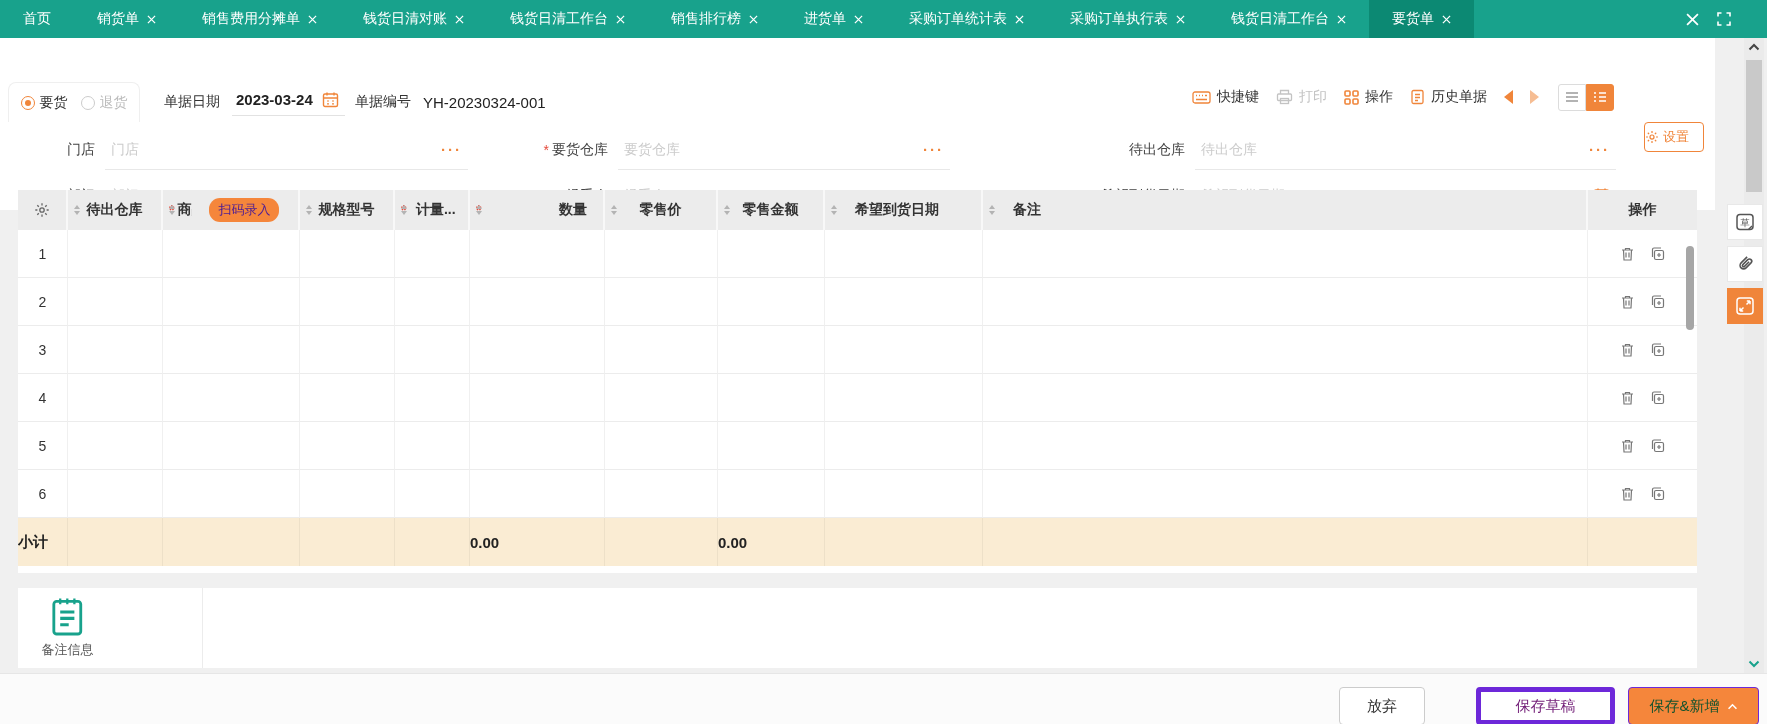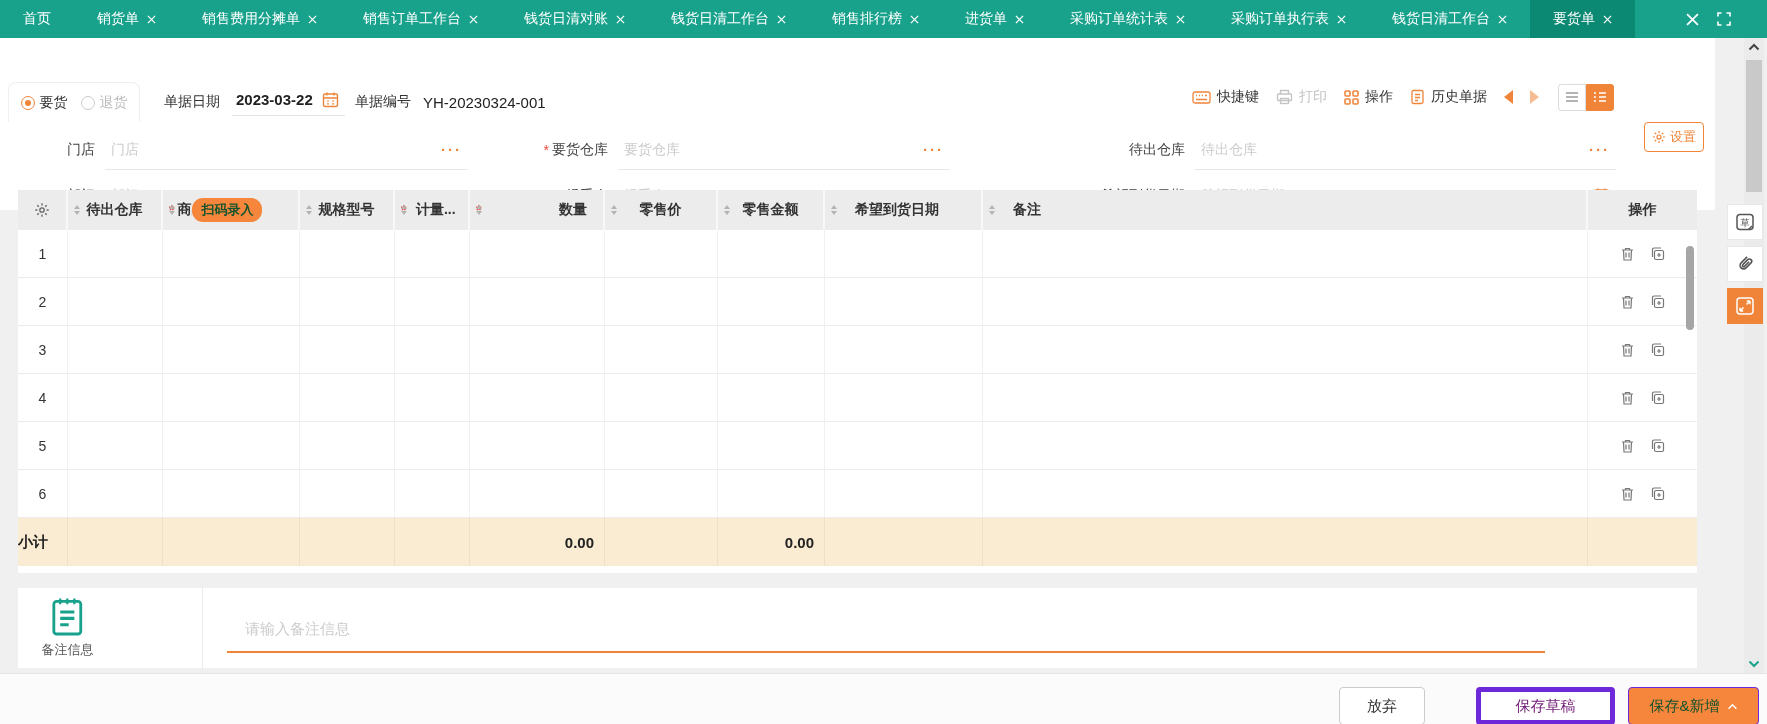--- a/index.html
+++ b/index.html
@@ -42,44 +42,44 @@
   .vt.active{background:#f0853a;border-color:#f0853a;border-radius:0 3px 3px 0}
 
   .flabelblk{position:absolute;height:40px;display:flex;align-items:center;justify-content:flex-end;color:#444;white-space:nowrap}
   .ffield{position:absolute;height:40px;border-bottom:1px solid #e8e8e8;display:flex;align-items:center;padding:0 6px;cursor:text}
   .placeholder{color:#ccc;flex:1;white-space:nowrap;overflow:hidden}
   .suffix-dots{color:#f0853a;font-weight:bold;font-size:15px;letter-spacing:2px;cursor:pointer}
   .req{color:#e5493b;margin-right:3px}
   .row1{top:92px}.row2{top:138px}
   .lb1{left:0;width:95px}.lb2{left:486px;width:122px}.lb3{left:1053px;width:132px}
   .fd1{left:105px;width:363px}.fd2{left:618px;width:332px}.fd3{left:1195px;width:421px}
-  .settings-btn{position:absolute;left:1644px;top:84px;width:60px;height:30px;border:1px solid #f0853a;border-radius:4px;background:#fff;color:#f0853a;font-size:13px;display:flex;align-items:center;justify-content:center;gap:4px;cursor:pointer;z-index:3}
+  .settings-btn{position:absolute;left:1644px;top:84px;width:60px;height:30px;border:1px solid #f0853a;border-radius:4px;background:#fff;color:#f0853a;font-size:13px;display:flex;align-items:center;justify-content:flex-start;gap:4px;cursor:pointer;z-index:3}
 
   
   .table-card{position:absolute;left:18px;top:190px;width:1679px;height:383px;background:#fff;overflow:hidden;z-index:1}
   table.grid{table-layout:fixed;border-collapse:separate;border-spacing:0;width:1679px}
   .grid th{height:40px;background:#ececec;border-right:2px solid #f8f8f8;font-weight:bold;color:#333;font-size:14px;padding:0}
   .grid th:last-child{border-right:none}
   .th-in{position:relative;display:flex;align-items:center;height:100%;padding:0 6px}
   .th-label{flex:1;text-align:center;white-space:nowrap;overflow:hidden}
   .al-r .th-label{text-align:right;padding-right:10px}
   .al-l .th-label{text-align:left;padding-left:24px}
   .th-label.clip{flex:none;width:15px;overflow:hidden;text-align:left;padding:0}
   .sorter{position:absolute;left:6px;display:flex;flex-direction:column;gap:2px;cursor:pointer}
   .s-up{width:0;height:0;border-left:3.5px solid transparent;border-right:3.5px solid transparent;border-bottom:4.5px solid #b3b3b3}
   .s-down{width:0;height:0;border-left:3.5px solid transparent;border-right:3.5px solid transparent;border-top:4.5px solid #b3b3b3}
-  .scan-badge{background:#f5863b;color:#14532d;font-size:13px;font-weight:bold;padding:3px 9px;border-radius:11px;white-space:nowrap;cursor:pointer;margin-left:0}
+  .scan-badge{background:#f5863b;color:#4c1d95;font-size:13px;font-weight:normal;padding:3px 9px;border-radius:11px;white-space:nowrap;cursor:pointer;margin-left:17px}
   .grid td{height:48px;background:#fff;border-bottom:1px solid #ececec;border-right:1px solid #f0f0f0;padding:0}
   .grid td:last-child{border-right:none}
   .c-num{text-align:center;color:#333}
   .c-act{text-align:center}
   .act-ic{display:inline-flex;margin:0 7px;cursor:pointer;vertical-align:middle}
   .grid tfoot td{background:#faecd3;border-bottom:none;border-right:1px solid rgba(0,0,0,0.05);height:48px;font-weight:bold;font-size:15px;color:#222}
   .sub-label{padding-left:22px;font-weight:bold}
-  .sub-num{text-align:right;padding-right:10px!important}
+  .sub-num{padding-right:10px!important}
   .tscroll-thumb{position:absolute;right:3px;top:56px;width:8px;height:84px;background:#a6a6a6;border-radius:4px;cursor:pointer}
 
   
   .footer-card{position:absolute;left:18px;top:588px;width:1679px;height:80px;background:#fff;z-index:1}
   .note-left{position:absolute;left:0;top:0;width:185px;height:80px;border-right:1px solid #ececec;display:flex;flex-direction:column;align-items:center;justify-content:center;gap:4px;padding-right:85px}
   .note-left .nl-label{font-size:13px;color:#555;white-space:nowrap}
   .note-input{position:absolute;left:209px;right:152px;bottom:15px;border-bottom:2px solid #f0853a;padding:0 18px 12px;font-size:15px;color:#ccc;cursor:text}
 
   
   .bottom-bar{position:absolute;left:0;top:673px;width:1767px;height:51px;background:#fbfbfb;border-top:1px solid #e6e6e6;z-index:10}
@@ -113,26 +113,20 @@
             <path d="M1 1 L9 9 M9 1 L1 9" stroke="#fff" stroke-width="1.4"></path>
           </svg>
         </div>
         <div class="tab">
           <span>销售费用分摊单</span>
           <svg width="9" height="9" viewBox="0 0 10 10">
             <path d="M1 1 L9 9 M9 1 L1 9" stroke="#fff" stroke-width="1.4"></path>
           </svg>
         </div>
         <div class="tab">
-          <span>销售订单工作台</span>
-          <svg width="9" height="9" viewBox="0 0 10 10">
-            <path d="M1 1 L9 9 M9 1 L1 9" stroke="#fff" stroke-width="1.4"></path>
-          </svg>
-        </div>
-        <div class="tab">
           <span>钱货日清对账</span>
           <svg width="9" height="9" viewBox="0 0 10 10">
             <path d="M1 1 L9 9 M9 1 L1 9" stroke="#fff" stroke-width="1.4"></path>
           </svg>
         </div>
         <div class="tab">
           <span>钱货日清工作台</span>
           <svg width="9" height="9" viewBox="0 0 10 10">
             <path d="M1 1 L9 9 M9 1 L1 9" stroke="#fff" stroke-width="1.4"></path>
           </svg>
@@ -197,21 +191,21 @@
       </label>
       <label class="radio unsel">
         <span class="rdot"></span>
         <span class="rlabel">退货</span>
       </label>
     </div>
 
     <div class="date-group">
       <span class="flabel">单据日期</span>
       <span class="date-field">
-        <span>2023-03-22</span>
+        <span>2023-03-24</span>
         <svg width="17" height="17" viewBox="0 0 17 17" fill="none" stroke="#f0853a" stroke-width="1.4">
             <rect x="1.5" y="3" width="14" height="12.5" rx="1.5"></rect>
             <path d="M5 1.5 V4.5 M12 1.5 V4.5 M1.5 7 H15.5"></path>
             <path d="M5 10 H7 M10 10 H12 M5 12.8 H7 M10 12.8 H12" stroke-width="1.2"></path>
           </svg>
       </span>
     </div>
 
     <div class="docno-group">
       <span class="flabel">单据编号</span>
@@ -604,23 +598,20 @@
 
   <section class="footer-card">
     <div class="note-left">
       <svg width="34" height="40" viewBox="0 0 24 28" fill="none" stroke="#18a28c" stroke-width="2">
           <rect x="2" y="3" width="19" height="23" rx="2"></rect>
           <path d="M6.5 1 V5 M11.5 1 V5 M16.5 1 V5" stroke-width="1.6"></path>
           <path d="M6.5 10.5 H16.5 M6.5 15 H16.5 M6.5 19.5 H12.5" stroke-width="2.2"></path>
         </svg>
       <span class="nl-label">备注信息</span>
     </div>
-    <div class="note-input">
-      <span>请输入备注信息</span>
-    </div>
   </section>
 
   <div class="bottom-bar">
     <button class="btn btn-cancel">放弃</button>
     <button class="btn btn-draft">保存草稿</button>
     <button class="btn btn-save">
       <span>保存&amp;新增</span>
       <svg width="11" height="7" viewBox="0 0 12 8" fill="none" stroke="#fff" stroke-width="1.8">
           <path d="M1.5 6.5 L6 2 L10.5 6.5"></path>
         </svg>

